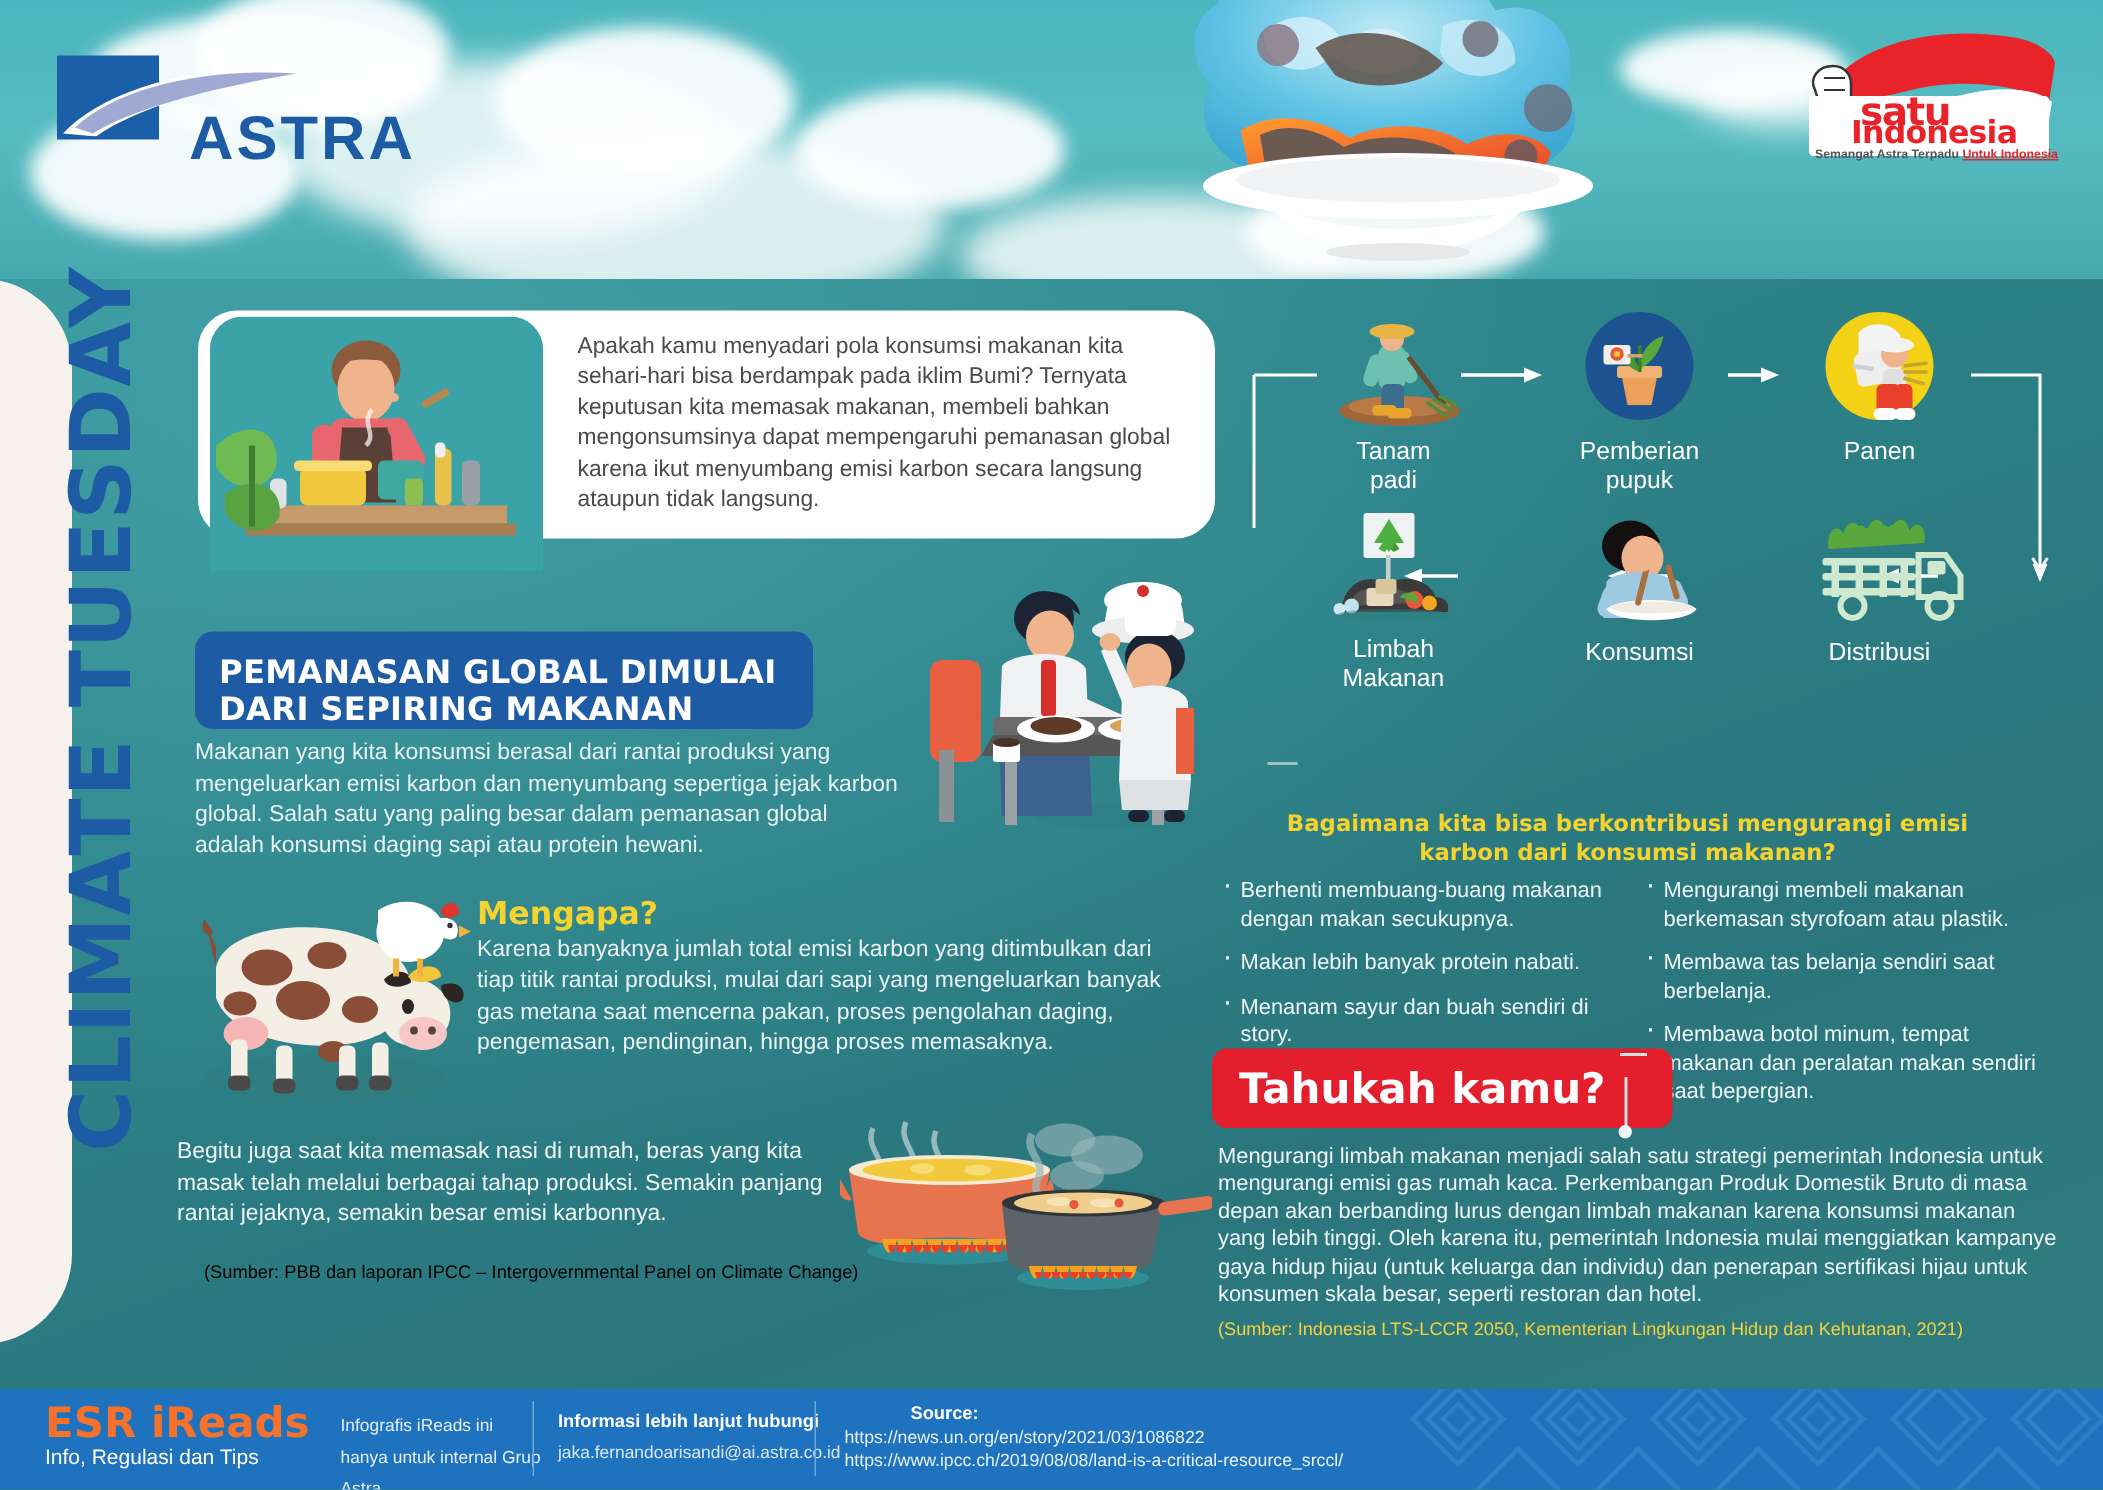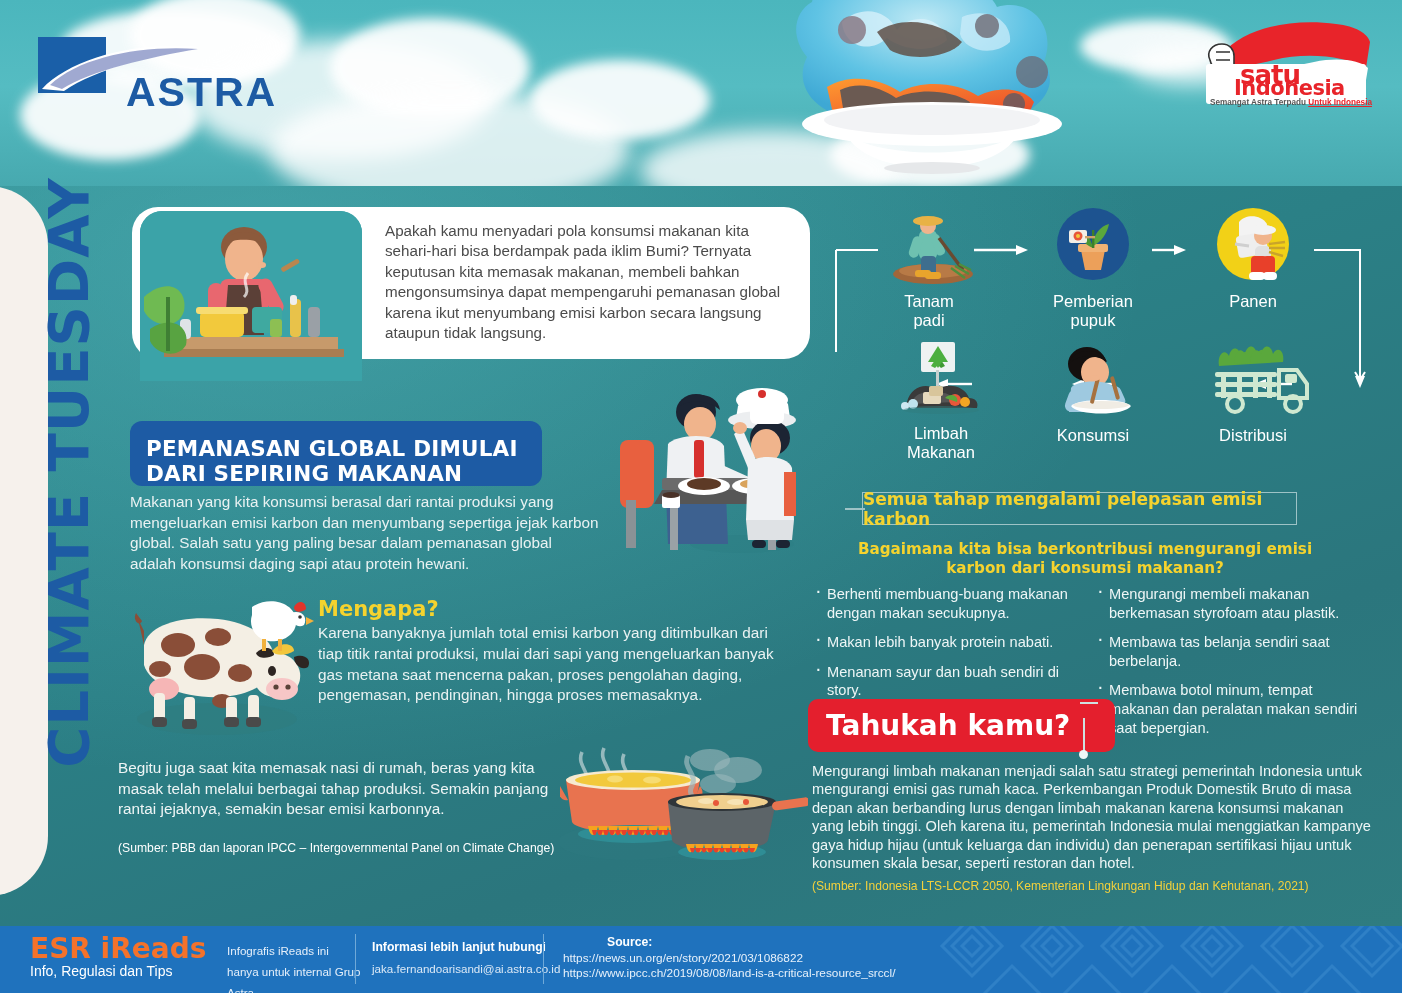--- a/index.html
+++ b/index.html
@@ -106,22 +106,22 @@
   }
   .mengapa-p {
     position:absolute; left:318px; top:623px; width:470px;
     font-size:15.3px; line-height:20.8px; color:#e9f2f2;
   }
   .para2 {
     position:absolute; left:118px; top:758px; width:452px;
     font-size:15.3px; line-height:20.5px; color:#eef5f5;
   }
   .source1 {
-    position:absolute; left:118px; top:841px; width:470px;
-    font-size:12.2px; color:#ffffff;
+    position:absolute; left:136px; top:841px; width:470px;
+    font-size:12.2px; color:#000000;
   }
 
   
   .cow-ill { position:absolute; left:122px; top:597px; width:200px; height:145px; }
   .dining-ill { position:absolute; left:592px; top:368px; width:228px; height:190px; }
   .pots-ill { position:absolute; left:560px; top:742px; width:248px; height:178px; }
 
   
   .cycle { position:absolute; left:822px; top:212px; width:556px; height:262px; }
   .cyc-node { position:absolute; width:118px; text-align:center; }
@@ -566,21 +566,21 @@
           <path d="M26 64 C34 56 78 56 86 64 C80 74 32 74 26 64 Z" fill="#ffffff"></path>
           <ellipse cx="56" cy="63" rx="28" ry="4" fill="#f0ece4"></ellipse>
           <rect x="48" y="36" width="4" height="26" rx="2" fill="#a6713f" transform="rotate(14 50 48)"></rect>
           <rect x="68" y="34" width="4" height="24" rx="2" fill="#a6713f" transform="rotate(-16 70 46)"></rect>
           <ellipse cx="50" cy="36" rx="5" ry="3" fill="#f0b48c"></ellipse>
         </svg>
       </div>
       <div class="cyc-label">Konsumsi</div>
     </div>
 
-    <div class="cyc-node" style="left:60px;top:128px;">
+    <div class="cyc-node" style="left:48px;top:128px;">
       <div class="cyc-icon">
         <svg viewBox="0 0 96 80" width="96" height="80">
           <rect x="28" y="2" width="34" height="30" rx="2" fill="#eef2f2"></rect>
           <path d="M45 8 L53 20 L45 20 Z" fill="#4caf3f"></path>
           <path d="M38 26 L46 14 L50 20 L42 28 Z" fill="#4caf3f"></path>
           <path d="M52 26 L44 14 L40 20 L48 28 Z" fill="#3f9a33"></path>
           <path d="M45 6 L55 22 L49 22 L45 28 L41 22 L35 22 Z" fill="#4caf3f"></path>
           <rect x="43" y="30" width="3" height="22" fill="#c7cfcf"></rect>
           <path d="M14 62 C18 46 34 42 44 50 C54 42 72 46 76 58 C82 58 86 62 84 68 L12 68 Z" fill="#3a3a3a"></path>
           <path d="M18 64 C22 52 34 50 40 56 C46 50 58 52 62 62 Z" fill="#555555"></path>
@@ -592,23 +592,20 @@
           <circle cx="20" cy="64" r="5" fill="#bfe3ee"></circle>
           <circle cx="12" cy="66" r="4" fill="#cfe8f2"></circle>
           <ellipse cx="48" cy="70" rx="38" ry="4" fill="#2f7b7e" opacity=".5"></ellipse>
         </svg>
       </div>
       <div class="cyc-label">Limbah<br>Makanan</div>
     </div>
   </div>
 
   <div class="banner-lead"></div>
-  <div class="banner">
-    <span>Semua tahap mengalami pelepasan emisi karbon</span>
-  </div>
   <div class="sub-q">Bagaimana kita bisa berkontribusi mengurangi emisi karbon dari konsumsi makanan?</div>
 
   <ul class="bullets bcol1">
     <li>Berhenti membuang-buang makanan dengan makan secukupnya.</li>
     <li>Makan lebih banyak protein nabati.</li>
     <li>Menanam sayur dan buah sendiri di story.</li>
   </ul>
   <ul class="bullets bcol2">
     <li>Mengurangi membeli makanan berkemasan styrofoam atau plastik.</li>
     <li>Membawa tas belanja sendiri saat berbelanja.</li>

